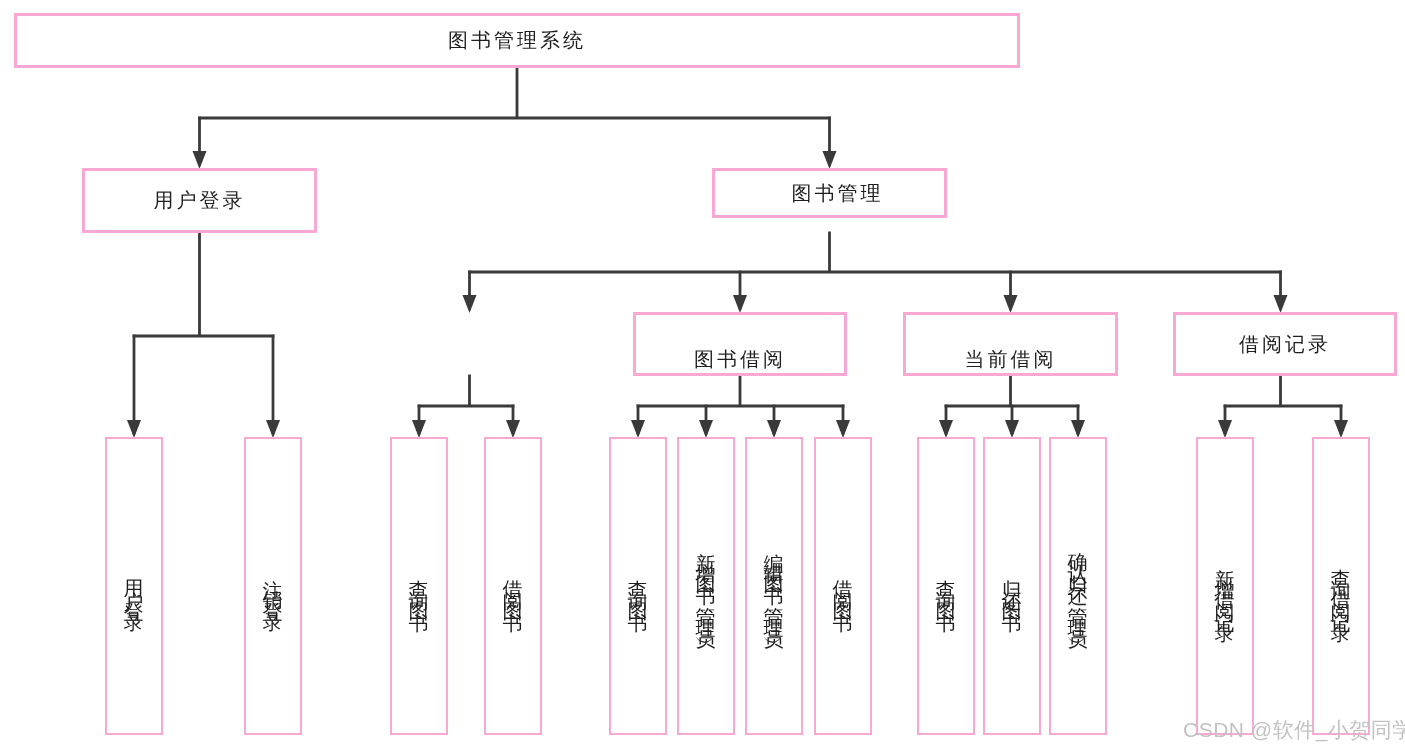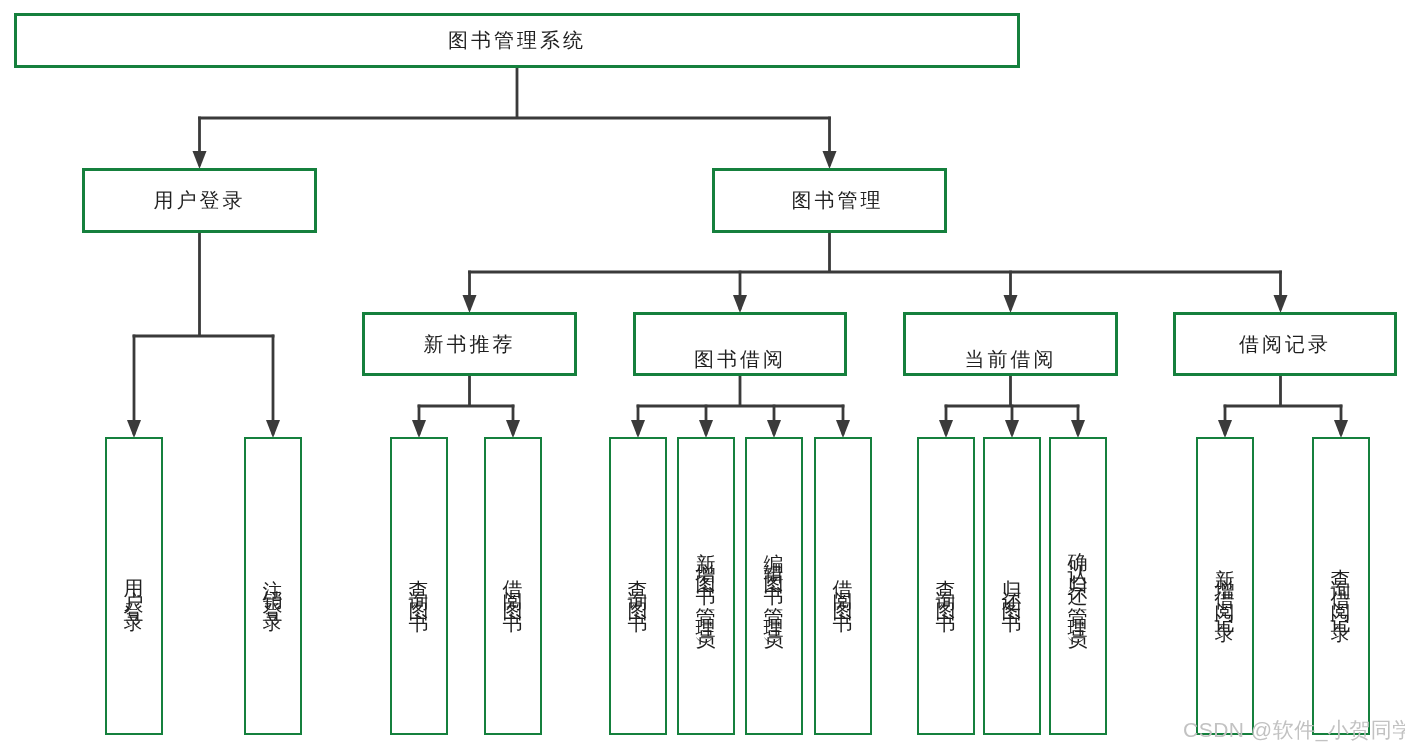--- a/index.html
+++ b/index.html
@@ -17,21 +17,21 @@
     position: absolute;
     left: 0; top: 0;
     width: 1405px;
     height: 747px;
     pointer-events: none;
   }
 
   .node {
     position: absolute;
     box-sizing: border-box;
-    border: 3px solid #15803d;
+    border: 3px solid #f9a8d4;
     background: #ffffff;
     display: flex;
     align-items: center;
     justify-content: center;
     z-index: 2;
   }
 
   .node .lbl {
     color: #1f1f1f;
     font-size: 20px;
@@ -110,27 +110,24 @@
     </g>
   </svg>
 
   <div class="node" style="left:14px; top:13px; width:1006px; height:55px;">
     <span class="lbl">图书管理系统</span>
   </div>
 
   <div class="node" style="left:82px; top:168px; width:235px; height:65px;">
     <span class="lbl">用户登录</span>
   </div>
-  <div class="node" style="left:712px; top:168px; width:235px; height:65px;padding-left:16px;">
+  <div class="node" style="left:712px; top:168px; width:235px; height:50px;padding-left:16px;">
     <span class="lbl">图书管理</span>
   </div>
 
-  <div class="node" style="left:362px; top:312px; width:215px; height:64px;">
-    <span class="lbl">新书推荐</span>
-  </div>
   <div class="node" style="left:633px; top:312px; width:214px; height:64px;align-items:flex-end;">
     <span class="lbl">图书借阅</span>
   </div>
   <div class="node" style="left:903px; top:312px; width:215px; height:64px;align-items:flex-end;">
     <span class="lbl">当前借阅</span>
   </div>
   <div class="node" style="left:1173px; top:312px; width:224px; height:64px;">
     <span class="lbl">借阅记录</span>
   </div>
 

